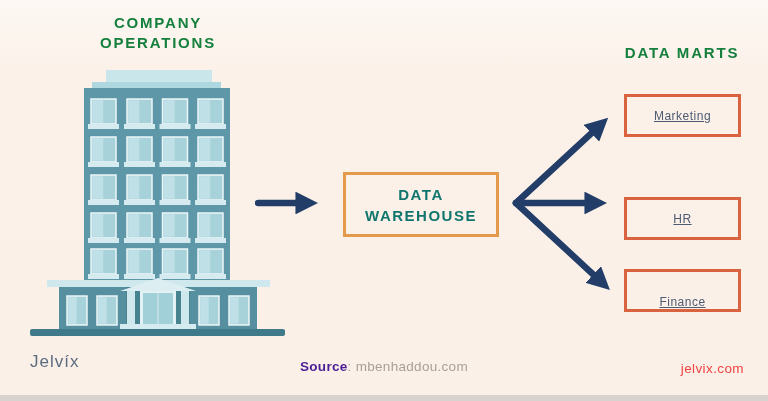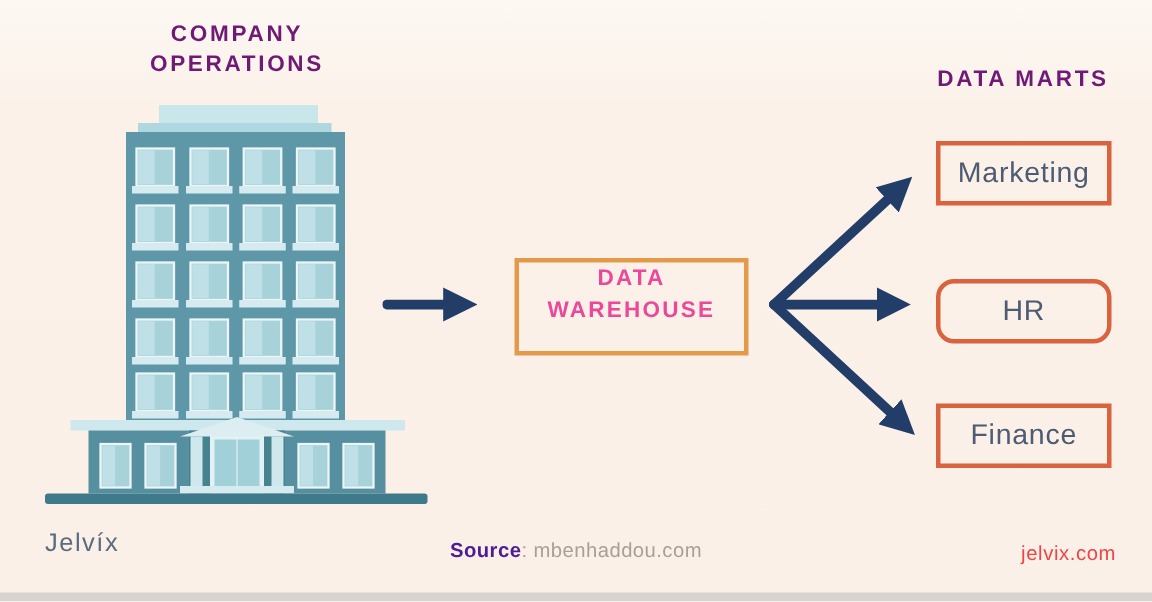--- a/index.html
+++ b/index.html
@@ -5,42 +5,42 @@
   html,body{margin:0;padding:0;}
   body{
     width:768px;height:401px;overflow:hidden;
     font-family:"Liberation Sans", sans-serif;
     position:relative;
     background:linear-gradient(180deg,#fdf8f3 0%, #fbf1e9 18%, #fbf0e8 100%);
   }
   .abs{position:absolute;}
   .heading{
     font-weight:bold;font-size:15px;line-height:20px;letter-spacing:1.8px;
-    color:#701a75;text-align:center;width:200px;
+    color:#15803d;text-align:center;width:200px;
   }
   #company-title{left:58px;top:13px;}
   #marts-title{left:582px;top:43px;}
   #building-svg{left:28px;top:68px;}
   #arrow-in-svg{left:255px;top:190px;}
   #fan-svg{left:508px;top:104px;}
   .wh-box{
     left:343px;top:172px;width:150px;height:59px;
     border:3px solid #e49a4b;
-    display:flex;justify-content:center;text-align:center;
-    font-weight:bold;font-size:15px;line-height:21px;letter-spacing:1.5px;color:#ec4899;
+    display:flex;align-items:center;justify-content:center;text-align:center;
+    font-weight:bold;font-size:15px;line-height:21px;letter-spacing:1.5px;color:#0f766e;
   }
   .mart-box{
     left:624px;width:111px;height:37px;
     border:3px solid #d9633f;
     display:flex;align-items:center;justify-content:center;
-    font-size:19px;letter-spacing:0.5px;color:#4d5b73;
+    font-size:12px;letter-spacing:0.5px;color:#4d5b73;text-decoration:underline;
   }
   #mart-marketing{top:94px;}
-  #mart-hr{top:186px;border-radius:12px;}
-  #mart-finance{top:269px;}
+  #mart-hr{top:197px;}
+  #mart-finance{top:269px;align-items:flex-end;}
   #logo{left:30px;top:352px;font-size:17px;letter-spacing:1px;color:#5b6c81;}
   #source-line{left:0;top:359px;width:768px;text-align:center;font-size:13.5px;letter-spacing:0.3px;color:#a89f99;}
   #source-line .src-bold{font-weight:bold;color:#4c1d95;}
   #site-link{right:24px;top:361px;font-size:13.5px;letter-spacing:0.4px;color:#ef4444;}
   #bottom-strip{left:0;bottom:0;width:768px;height:6px;background:#d8d3cf;}
 </style>
 </head>
 <body>
 
 <div class="abs heading" id="company-title">COMPANY OPERATIONS</div>

